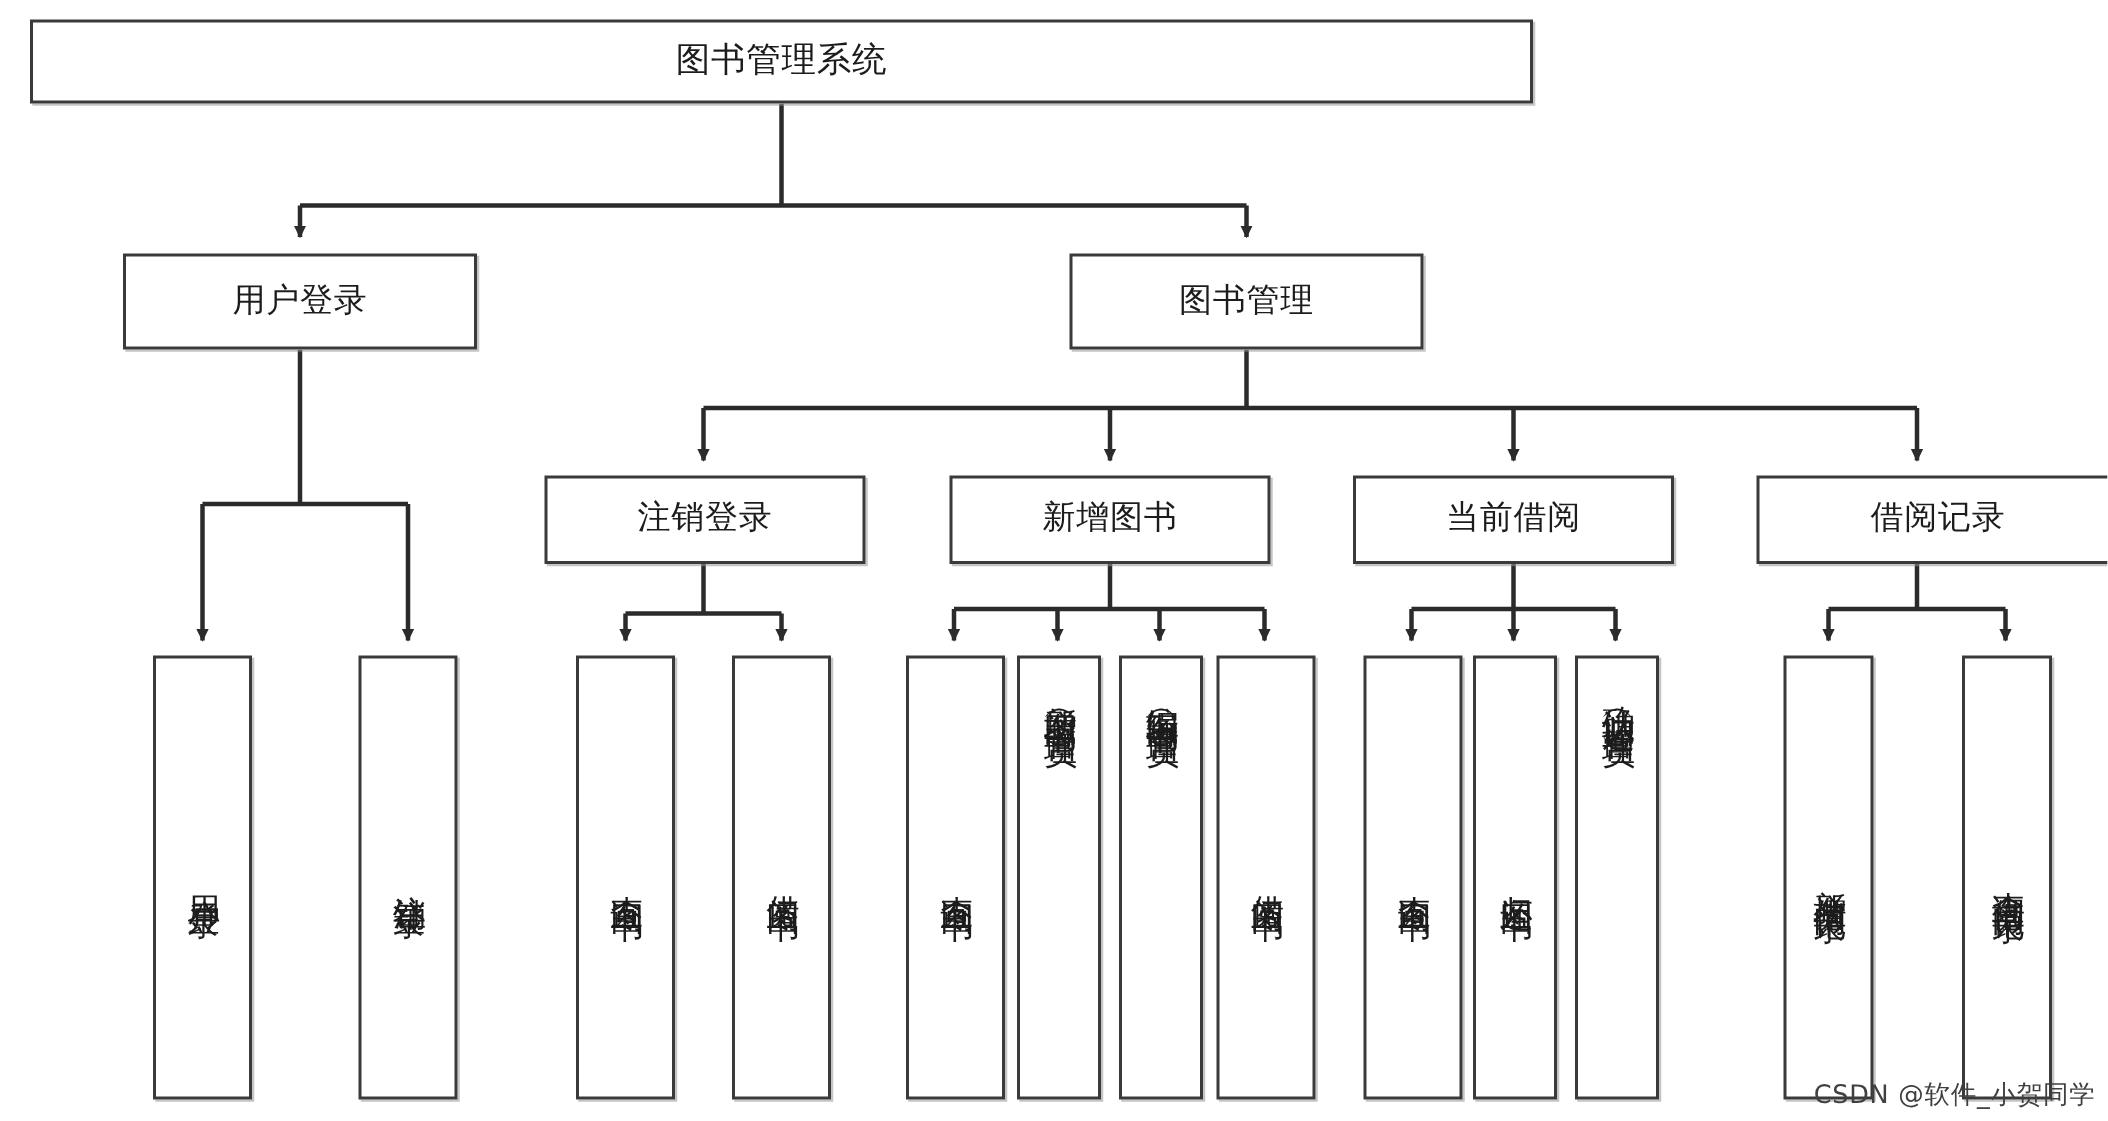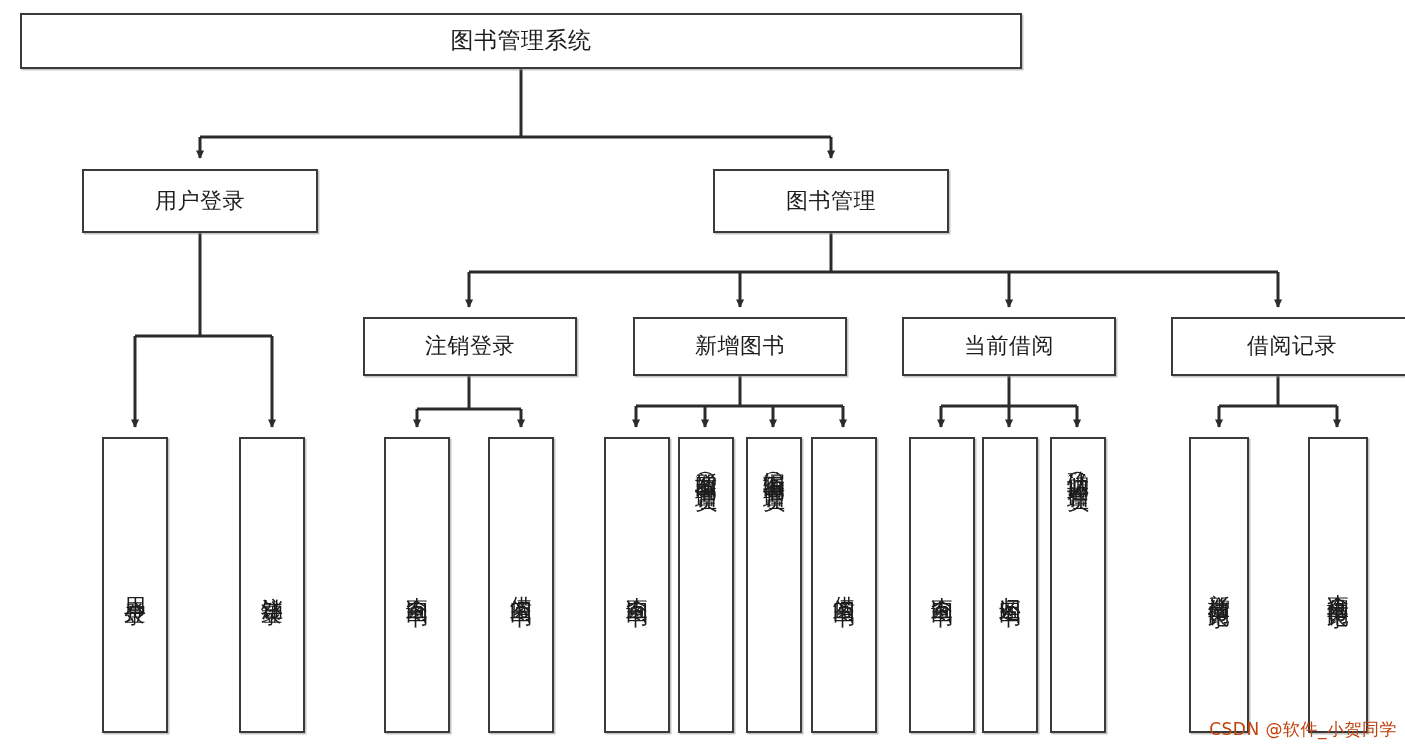--- a/index.html
+++ b/index.html
@@ -61,21 +61,21 @@
   }
   .node.v.mid{
     align-items:center;
     padding-top:0;
   }
   .watermark{
     position:absolute;
     right:8px;
     bottom:6px;
     font-size:17px;
-    color:#c2410c;
+    color:#404040;
     letter-spacing:0.5px;
     white-space:nowrap;
     user-select:none;
   }
 </style>
 </head>
 <body>
 
 <div id="diagram">
 

